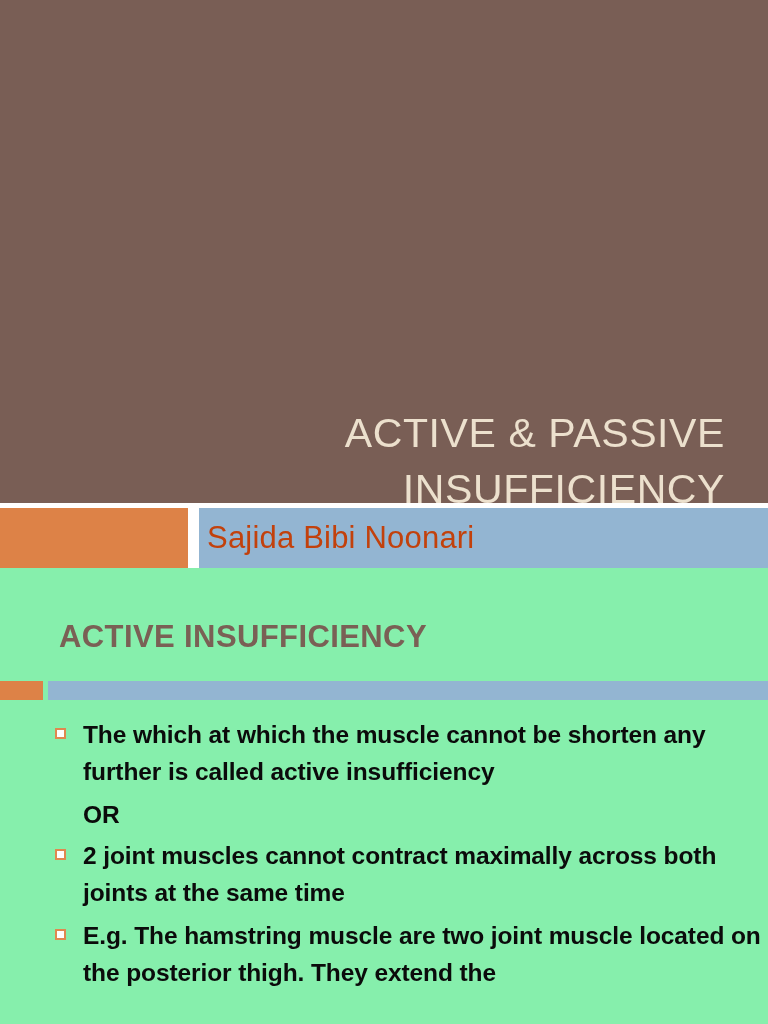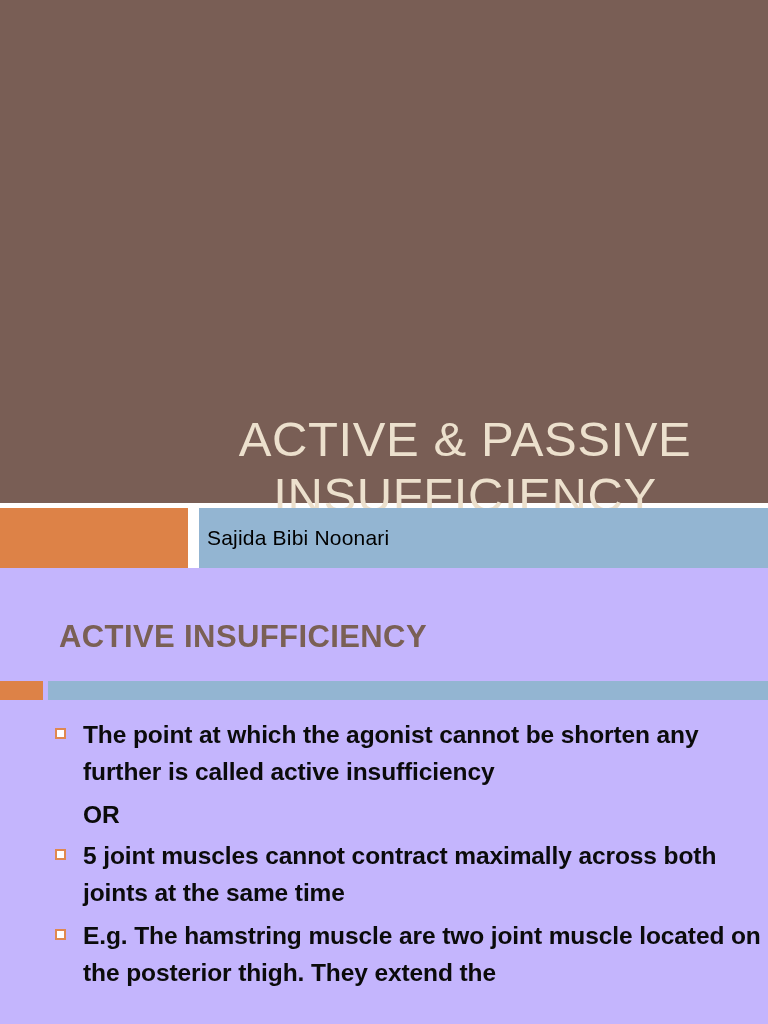--- a/index.html
+++ b/index.html
@@ -39,25 +39,25 @@
     width: 768px;
     height: 503px;
     background: #795e55;
   }
   .title-text {
     position: absolute;
     left: 205px;
     top: 378px;
     width: 520px;
     color: #ece0cd;
-    font-size: 49px;
+    font-size: 41px;
     line-height: 56px;
     letter-spacing: 0.6px;
     font-weight: 400;
-    text-align: center;
+    text-align: right;
     white-space: pre-line;
   }
 
   .title-accent-orange {
     position: absolute;
     left: 0;
     top: 508px;
     width: 188px;
     height: 60px;
     background: #dd8247;
@@ -67,35 +67,35 @@
     left: 199px;
     top: 508px;
     width: 569px;
     height: 60px;
     background: #93b5d2;
   }
   .subtitle-text {
     position: absolute;
     left: 207px;
     top: 523px;
-    color: #000000;
-    font-size: 21px;
+    color: #c2410c;
+    font-size: 31px;
     line-height: 30px;
     font-weight: 400;
     letter-spacing: 0.2px;
   }
 
   
   .slide-content {
     position: absolute;
     left: 0;
     top: 568px;
     width: 768px;
     height: 456px;
-    background: #c4b5fd;
+    background: #86efac;
     overflow: hidden;
   }
   .content-heading {
     position: absolute;
     left: 59px;
     top: 24px;
     color: #7a6055;
     font-size: 31px;
     font-weight: 700;
     letter-spacing: 0.4px;
@@ -180,29 +180,29 @@
 
     <h2 class="content-heading">ACTIVE INSUFFICIENCY</h2>
 
     <div class="rule-orange"></div>
     <div class="rule-blue"></div>
 
     <div class="bullet-list">
 
       <div class="bullet-row">
         <span class="bullet-marker"></span>
-        <span class="bullet-text">The point at which the agonist cannot be shorten any further is called active insufficiency</span>
+        <span class="bullet-text">The which at which the muscle cannot be shorten any further is called active insufficiency</span>
       </div>
 
 
       <div class="standalone-or">OR</div>
 
       <div class="bullet-row">
         <span class="bullet-marker"></span>
-        <span class="bullet-text">5 joint muscles cannot contract maximally across both joints at the same time</span>
+        <span class="bullet-text">2 joint muscles cannot contract maximally across both joints at the same time</span>
       </div>
 
       <div class="bullet-row">
         <span class="bullet-marker"></span>
         <span class="bullet-text">E.g. The hamstring muscle are two joint muscle located on the posterior thigh. They extend the</span>
       </div>
 
     </div>
   </section>
 

